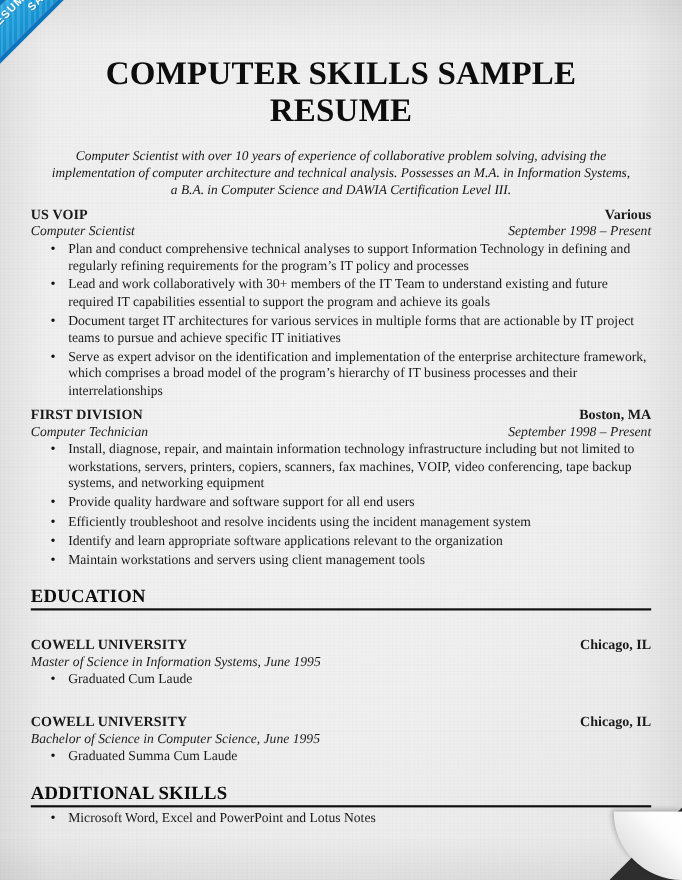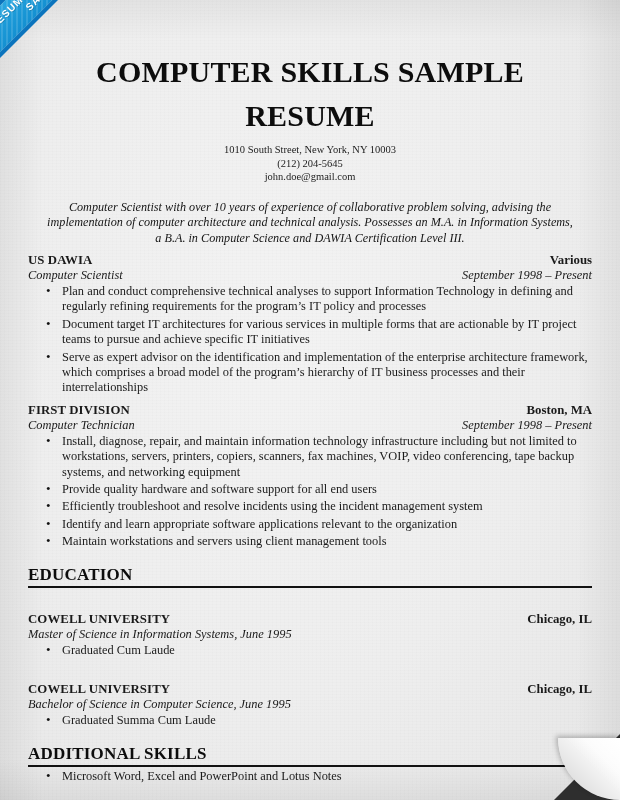--- a/index.html
+++ b/index.html
@@ -137,21 +137,21 @@
     color: #1a1a1a;
   }
 
   h1#resume-title {
     margin: 0;
     padding-top: 50px;
     text-align: center;
     font-size: 30px;
     font-weight: bold;
     letter-spacing: .2px;
-    line-height: 44px;
+    line-height: 34px;
     color: #0d0d0d;
   }
 
   .contact {
     text-align: center;
     font-size: 10.5px;
     line-height: 13.5px;
     color: #1c1c1c;
     margin-top: 5px;
   }
@@ -247,40 +247,36 @@
         <span class="ribbon-line2">SAMPLE</span>
       </div>
       <div class="edge-bot"></div>
     </div>
   </div>
 
   <div id="content">
 
     <h1 id="resume-title">COMPUTER SKILLS SAMPLE RESUME</h1>
 
-    <div class="contact">
-      <div>1010 South Street, New York, NY 10003</div>
-      <div>(212) 204-5645</div>
-      <div>john.doe@gmail.com</div>
-    </div>
 
     <p class="summary">Computer Scientist with over 10 years of experience of collaborative problem solving, advising the implementation of computer architecture and technical analysis. Possesses an M.A. in Information Systems, a B.A. in Computer Science and DAWIA Certification Level III.</p>
 
 
     <div class="job">
       <div class="job-row">
-        <span class="org">US DAWIA</span>
+        <span class="org">US VOIP</span>
         <span class="loc">Various</span>
       </div>
       <div class="job-row">
         <span class="role">Computer Scientist</span>
         <span class="dates">September 1998 – Present</span>
       </div>
       <ul class="bullets">
         <li>Plan and conduct comprehensive technical analyses to support Information Technology in defining and regularly refining requirements for the program’s IT policy and processes</li>
+        <li>Lead and work collaboratively with 30+ members of the IT Team to understand existing and future required IT capabilities essential to support the program and achieve its goals</li>
         <li>Document target IT architectures for various services in multiple forms that are actionable by IT project teams to pursue and achieve specific IT initiatives</li>
         <li>Serve as expert advisor on the identification and implementation of the enterprise architecture framework, which comprises a broad model of the program’s hierarchy of IT business processes and their interrelationships</li>
       </ul>
     </div>
 
     <div class="job">
       <div class="job-row">
         <span class="org">FIRST DIVISION</span>
         <span class="loc">Boston, MA</span>
       </div>

